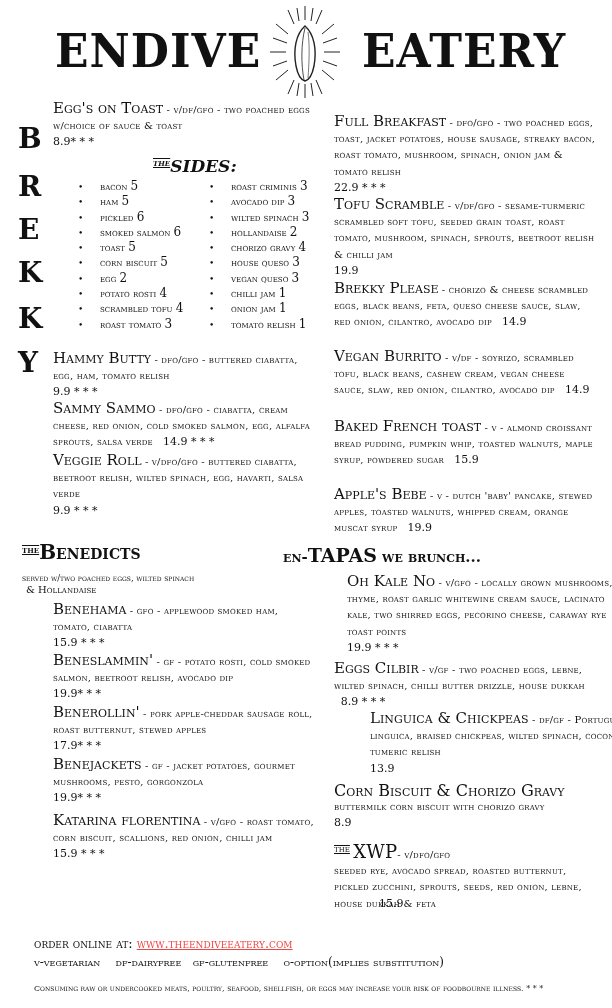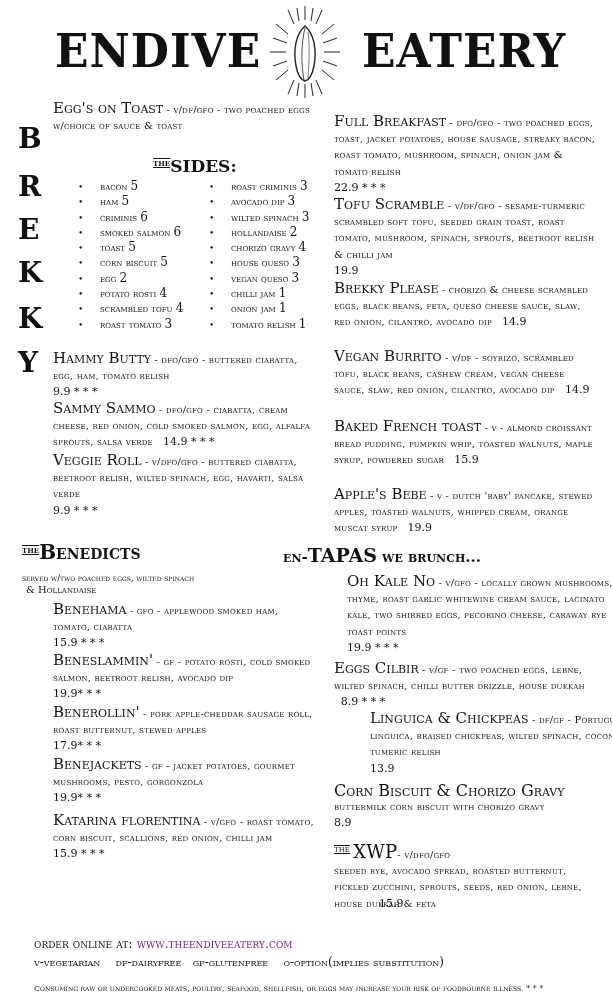--- a/index.html
+++ b/index.html
@@ -8,29 +8,29 @@
   .abs { position:absolute; }
   .logo-word { font-family:"DejaVu Serif", serif; font-weight:bold; font-size:44px; letter-spacing:1px; color:#111;
                transform:scaleY(1.05); transform-origin:left top; line-height:1; }
   .sc { font-variant:small-caps; }
   .item { position:absolute; font-size:10px; line-height:16.2px; font-variant:small-caps; letter-spacing:0.2px; }
   .item .name { font-size:15px; font-variant:small-caps; font-weight:normal; letter-spacing:0; }
   .item .tags, .item .desc { font-size:10px; }
   .price { font-size:11px; font-variant:normal; letter-spacing:0; }
   .block { display:block; }
   .brekky-letter { position:absolute; left:18px; font-size:28px; font-weight:bold; font-family:"DejaVu Serif", serif; }
-  .sides-title { position:absolute; font-size:17px; font-weight:bold; font-family:"DejaVu Serif", serif; }
+  .sides-title { position:absolute; font-size:17px; font-weight:bold; font-family:"DejaVu Serif", serif;font-style:italic; }
   .the-mini { font-size:7px; text-decoration:underline overline; letter-spacing:0; vertical-align:6px; }
   .sides-list { position:absolute; list-style:none; margin:0; padding:0; font-size:10px; font-variant:small-caps; }
   .sides-list li { height:15.3px; line-height:15.3px; white-space:nowrap; }
   .sides-list li .bullet { display:inline-block; width:22px; font-size:9px; }
   .sides-list li .sp { font-size:12px; }
   .section-title { position:absolute; font-size:20px; font-weight:bold; font-family:"DejaVu Serif", serif; font-variant:small-caps; }
   .footer { position:absolute; left:34px; font-variant:small-caps; }
-  a.link { color:#701a75; }
+  a.link { color:#ef4444; text-decoration:underline; }
 </style>
 </head>
 <body>
 
 <div class="abs logo-word" style="left:55px;top:28px;">ENDIVE</div>
 <div class="abs" style="left:268px;top:4px;width:74px;height:96px;">
   <svg width="74" height="96" viewBox="0 0 74 96">
     <g stroke="#222" stroke-width="1" fill="none">
       <line x1="37" y1="2" x2="37" y2="16"></line>
         <line x1="37" y1="80" x2="37" y2="94"></line>
@@ -62,29 +62,30 @@
 
 <div class="brekky-letter" style="top:122px;">B</div>
 <div class="brekky-letter" style="top:170px;">R</div>
 <div class="brekky-letter" style="top:213px;">E</div>
 <div class="brekky-letter" style="top:256px;">K</div>
 <div class="brekky-letter" style="top:302px;">K</div>
 <div class="brekky-letter" style="top:346px;">Y</div>
 
 <div class="item" style="left:53px;top:100px;width:260px;">
   <span class="name">Egg's on Toast</span><span class="tags"> - v/df/gfo - </span><span class="desc">two poached eggs w/choice of sauce &amp; toast</span>
+  <span class="price block">8.9* * *</span>
 </div>
 
 <div class="sides-title" style="left:153px;top:156px;">
   <span class="the-mini">THE</span><span>SIDES:</span>
 </div>
 <ul class="sides-list" style="left:78px;top:179px;">
   <li><span class="bullet">•</span><span>bacon</span> <span class="sp">5</span></li>
   <li><span class="bullet">•</span><span>ham</span> <span class="sp">5</span></li>
-  <li><span class="bullet">•</span><span>criminis</span> <span class="sp">6</span></li>
+  <li><span class="bullet">•</span><span>pickled</span> <span class="sp">6</span></li>
   <li><span class="bullet">•</span><span>smoked salmon</span> <span class="sp">6</span></li>
   <li><span class="bullet">•</span><span>toast</span> <span class="sp">5</span></li>
   <li><span class="bullet">•</span><span>corn biscuit</span> <span class="sp">5</span></li>
   <li><span class="bullet">•</span><span>egg</span> <span class="sp">2</span></li>
   <li><span class="bullet">•</span><span>potato rosti</span> <span class="sp">4</span></li>
   <li><span class="bullet">•</span><span>scrambled tofu</span> <span class="sp">4</span></li>
   <li><span class="bullet">•</span><span>roast tomato</span> <span class="sp">3</span></li>
 </ul>
 <ul class="sides-list" style="left:209px;top:179px;">
   <li><span class="bullet">•</span><span>roast criminis</span> <span class="sp">3</span></li>

